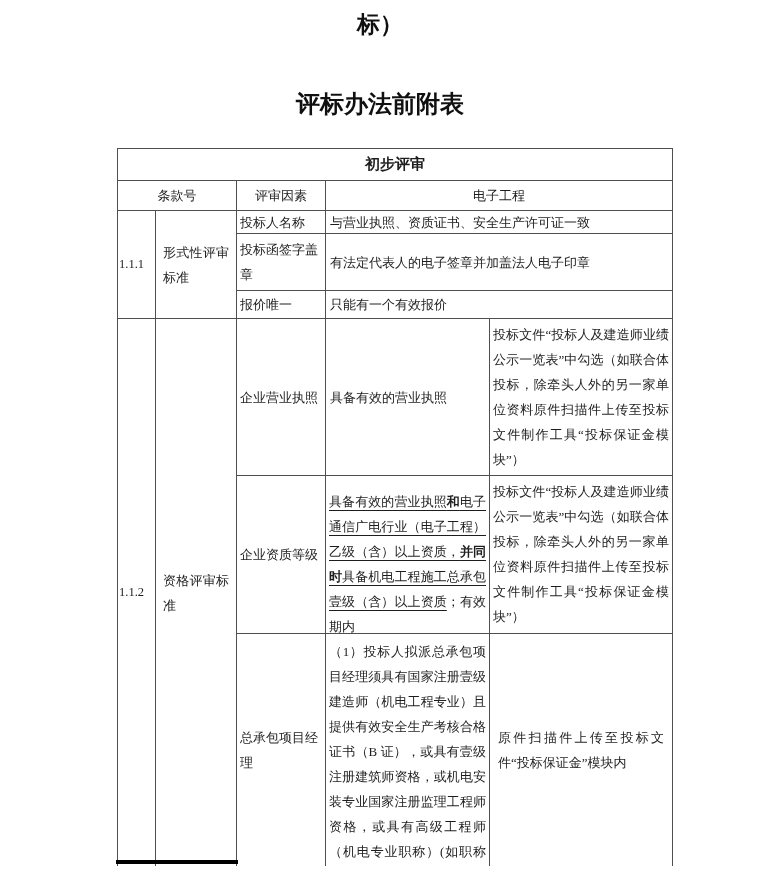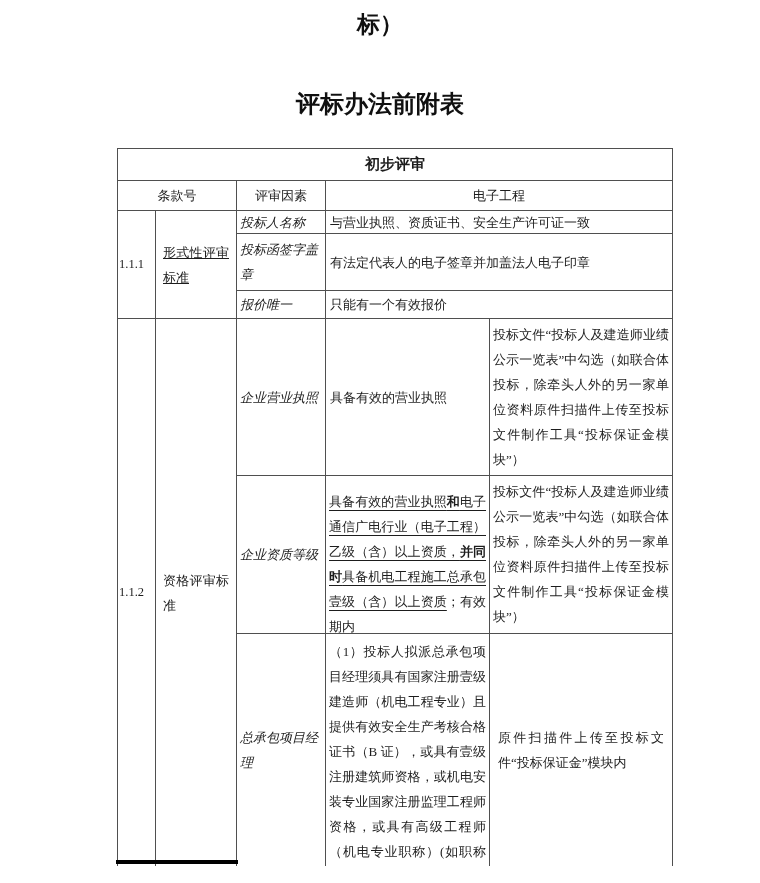--- a/index.html
+++ b/index.html
@@ -49,21 +49,21 @@
   .fx-c{display:flex;align-items:center;justify-content:center;text-align:center;}
   .sec-head{font-weight:bold;font-size:15px;}
   .col-head{font-size:13px;}
   .clause{padding-left:1px;font-size:12.5px;}
   .cat{padding:0 7px;}
   .cat .jin, .note .jin, .std-rich, .std-long, .note-inner{
     width:100%;
     text-align:justify;
     text-justify:inter-character;
   }
-  .factor{padding:0 3px;text-align:left;font-style:italic;}
+  .factor{padding:0 3px;text-align:left;}
   .std{padding-left:4px;text-align:center;}
   .note{padding:3px 3px 0 3px;}
   .std-rich{padding:13px 3px 0 3px;}
   .std-long{padding:5px 3px 0 3px;}
   .note-center{display:flex;align-items:center;padding:0 8px;}
   .u{text-decoration:underline;text-underline-offset:4px;text-decoration-thickness:1px;}
   .b{font-weight:bold;}
   .cut-line{
     position:absolute;left:116px;top:860px;width:122px;height:4px;
     background:#000000;
@@ -80,21 +80,21 @@
 
 <div class="tbl">
 
   <div class="cell fx-c sec-head last-col" style="grid-area:1/1/2/6;text-align:right;">初步评审</div>
 
   <div class="cell fx-c col-head" style="grid-area:2/1/3/3;">条款号</div>
   <div class="cell fx-c col-head" style="grid-area:2/3/3/4;">评审因素</div>
   <div class="cell fx-c col-head last-col" style="grid-area:2/4/3/6;">电子工程</div>
 
   <div class="cell fx clause" style="grid-area:3/1/6/2;">1.1.1</div>
-  <div class="cell fx cat" style="grid-area:3/2/6/3;text-decoration:underline;">
+  <div class="cell fx cat" style="grid-area:3/2/6/3;">
     <div class="jin">形式性评审标准</div>
   </div>
 
   <div class="cell fx factor" style="grid-area:3/3/4/4;">投标人名称</div>
   <div class="cell fx std last-col" style="grid-area:3/4/4/6;">与营业执照、资质证书、安全生产许可证一致</div>
 
   <div class="cell fx factor" style="grid-area:4/3/5/4;">投标函签字盖章</div>
   <div class="cell fx std last-col" style="grid-area:4/4/5/6;">有法定代表人的电子签章并加盖法人电子印章</div>
 
   <div class="cell fx factor" style="grid-area:5/3/6/4;">报价唯一</div>

